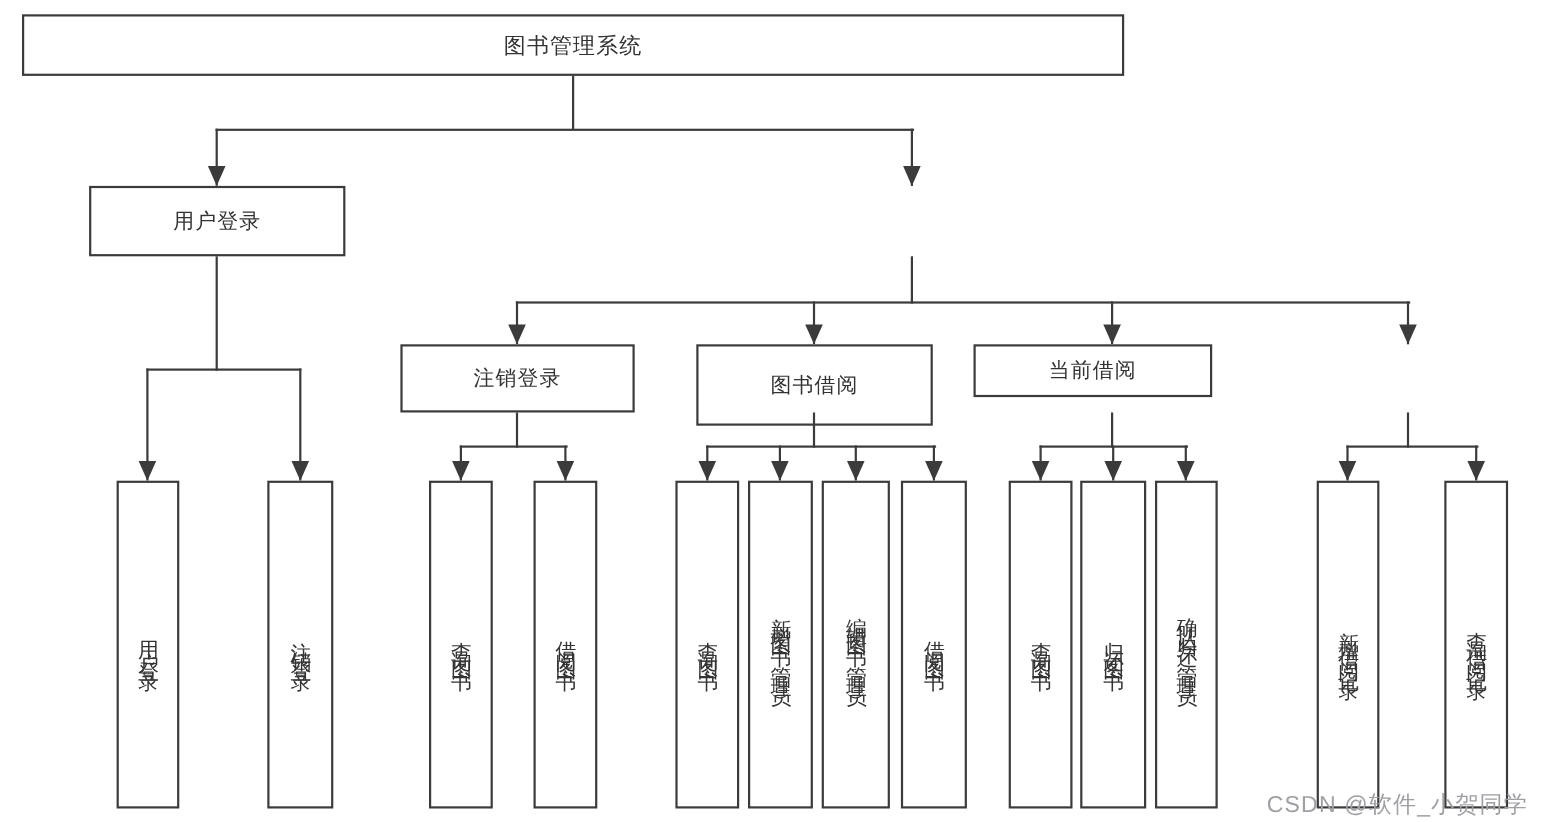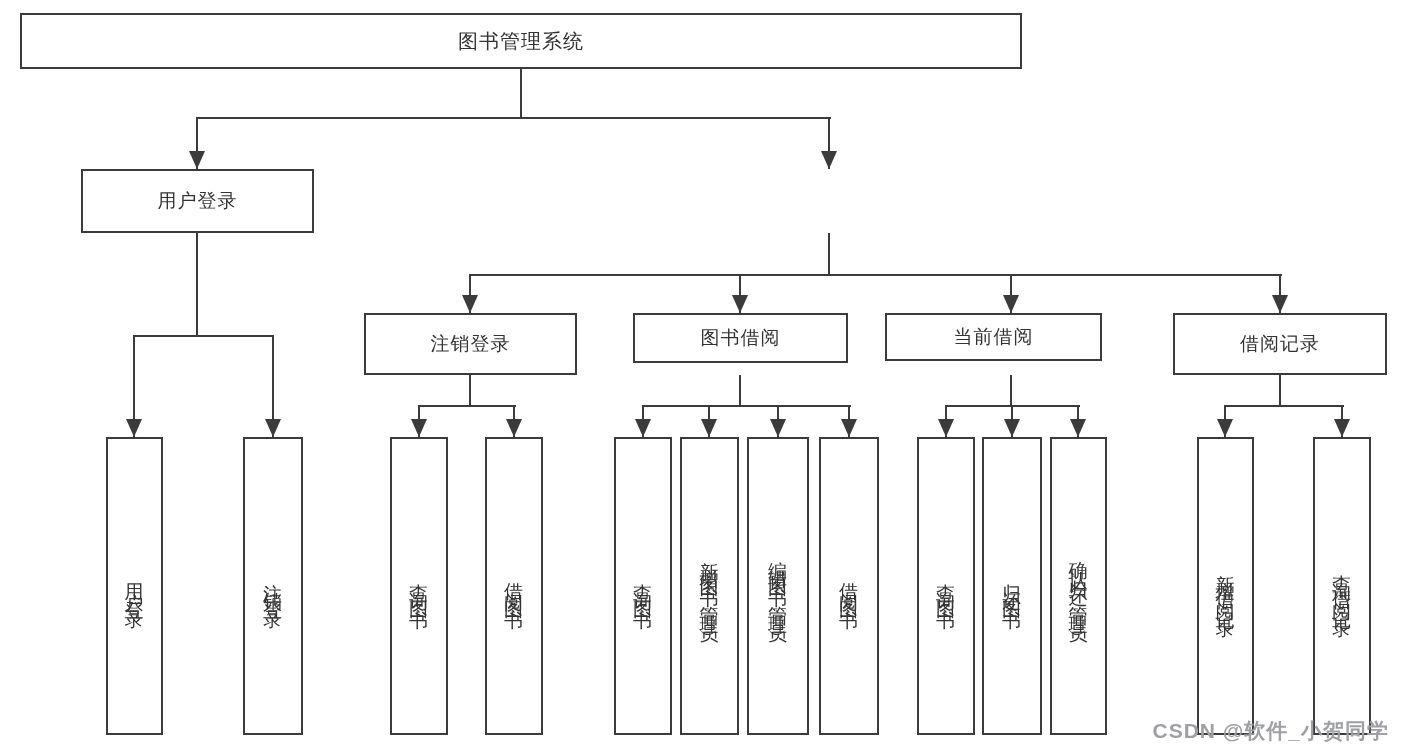--- a/index.html
+++ b/index.html
@@ -49,21 +49,20 @@
     border-top:18px solid var(--line);
   }
   .watermark{
     position:absolute;
     right:16px;bottom:2px;
     font-size:21px;
     color:var(--watermark);
     letter-spacing:1px;
     white-space:nowrap;
     z-index:5;
-    font-weight:bold;
   }
 </style>
 </head>
 <body>
 
 <div class="canvas">
 
   <div class="box hlabel root-label" style="left:20px;top:13px;width:1002px;height:56px">图书管理系统</div>
 
   <div class="vline" style="left:520px;top:69px;height:49px"></div>
@@ -87,23 +86,22 @@
   <div class="vline" style="left:469px;top:274px;height:39px"></div>
   <div class="arrow" style="left:462px;top:295px"></div>
   <div class="vline" style="left:739px;top:274px;height:39px"></div>
   <div class="arrow" style="left:732px;top:295px"></div>
   <div class="vline" style="left:1010px;top:274px;height:39px"></div>
   <div class="arrow" style="left:1003px;top:295px"></div>
   <div class="vline" style="left:1279px;top:274px;height:39px"></div>
   <div class="arrow" style="left:1272px;top:295px"></div>
 
   <div class="box hlabel" style="left:364px;top:313px;width:213px;height:62px">注销登录</div>
-  <div class="box hlabel" style="left:633px;top:313px;width:215px;height:50px">图书借阅</div>
+  <div class="box hlabel" style="left:633px;top:313px;width:215px;height:74px">图书借阅</div>
   <div class="box hlabel" style="left:885px;top:313px;width:217px;height:48px">当前借阅</div>
-  <div class="box hlabel" style="left:1173px;top:313px;width:214px;height:62px">借阅记录</div>
 
   <div class="vline" style="left:469px;top:375px;height:32px"></div>
   <div class="hline" style="left:418px;top:405px;width:98px"></div>
   <div class="vline" style="left:418px;top:405px;height:32px"></div>
   <div class="arrow" style="left:411px;top:419px"></div>
   <div class="vline" style="left:513px;top:405px;height:32px"></div>
   <div class="arrow" style="left:506px;top:419px"></div>
 
   <div class="vline" style="left:739px;top:375px;height:32px"></div>
   <div class="hline" style="left:642px;top:405px;width:209px"></div>

